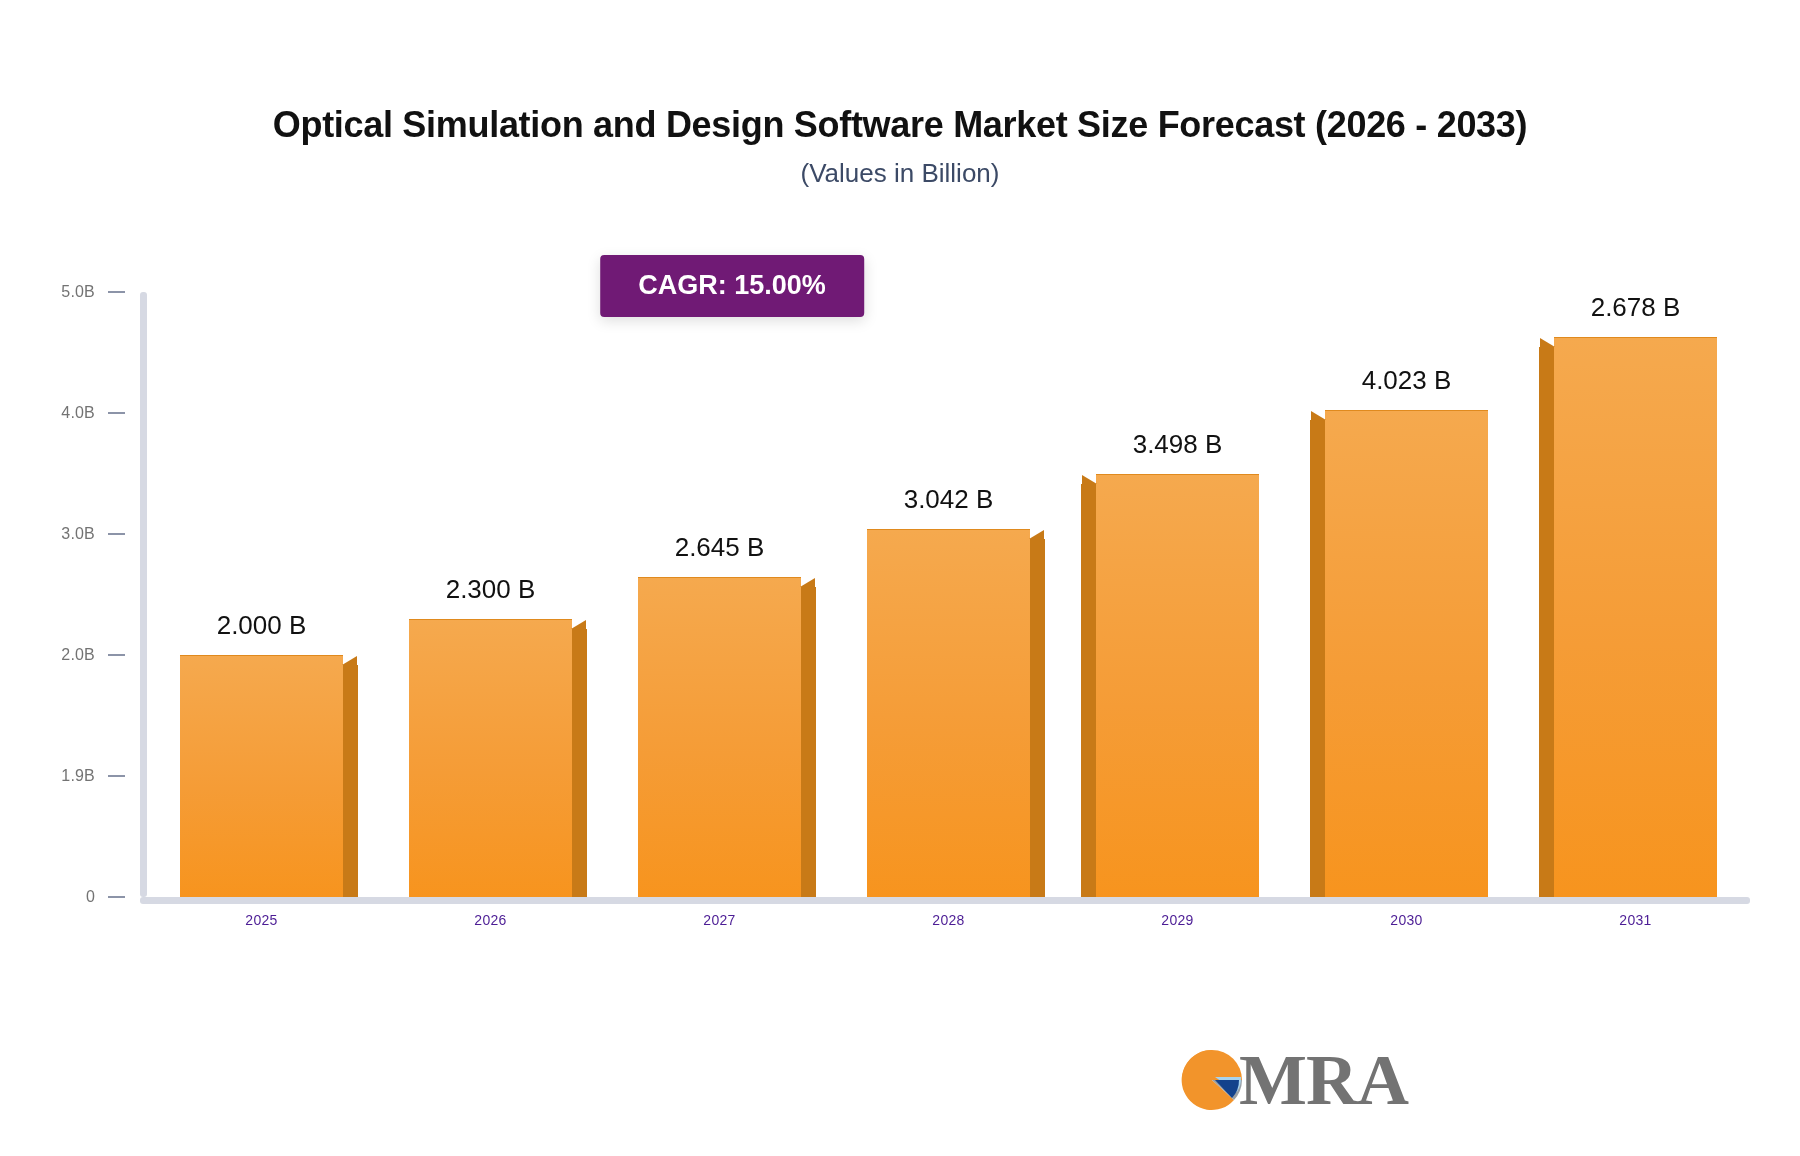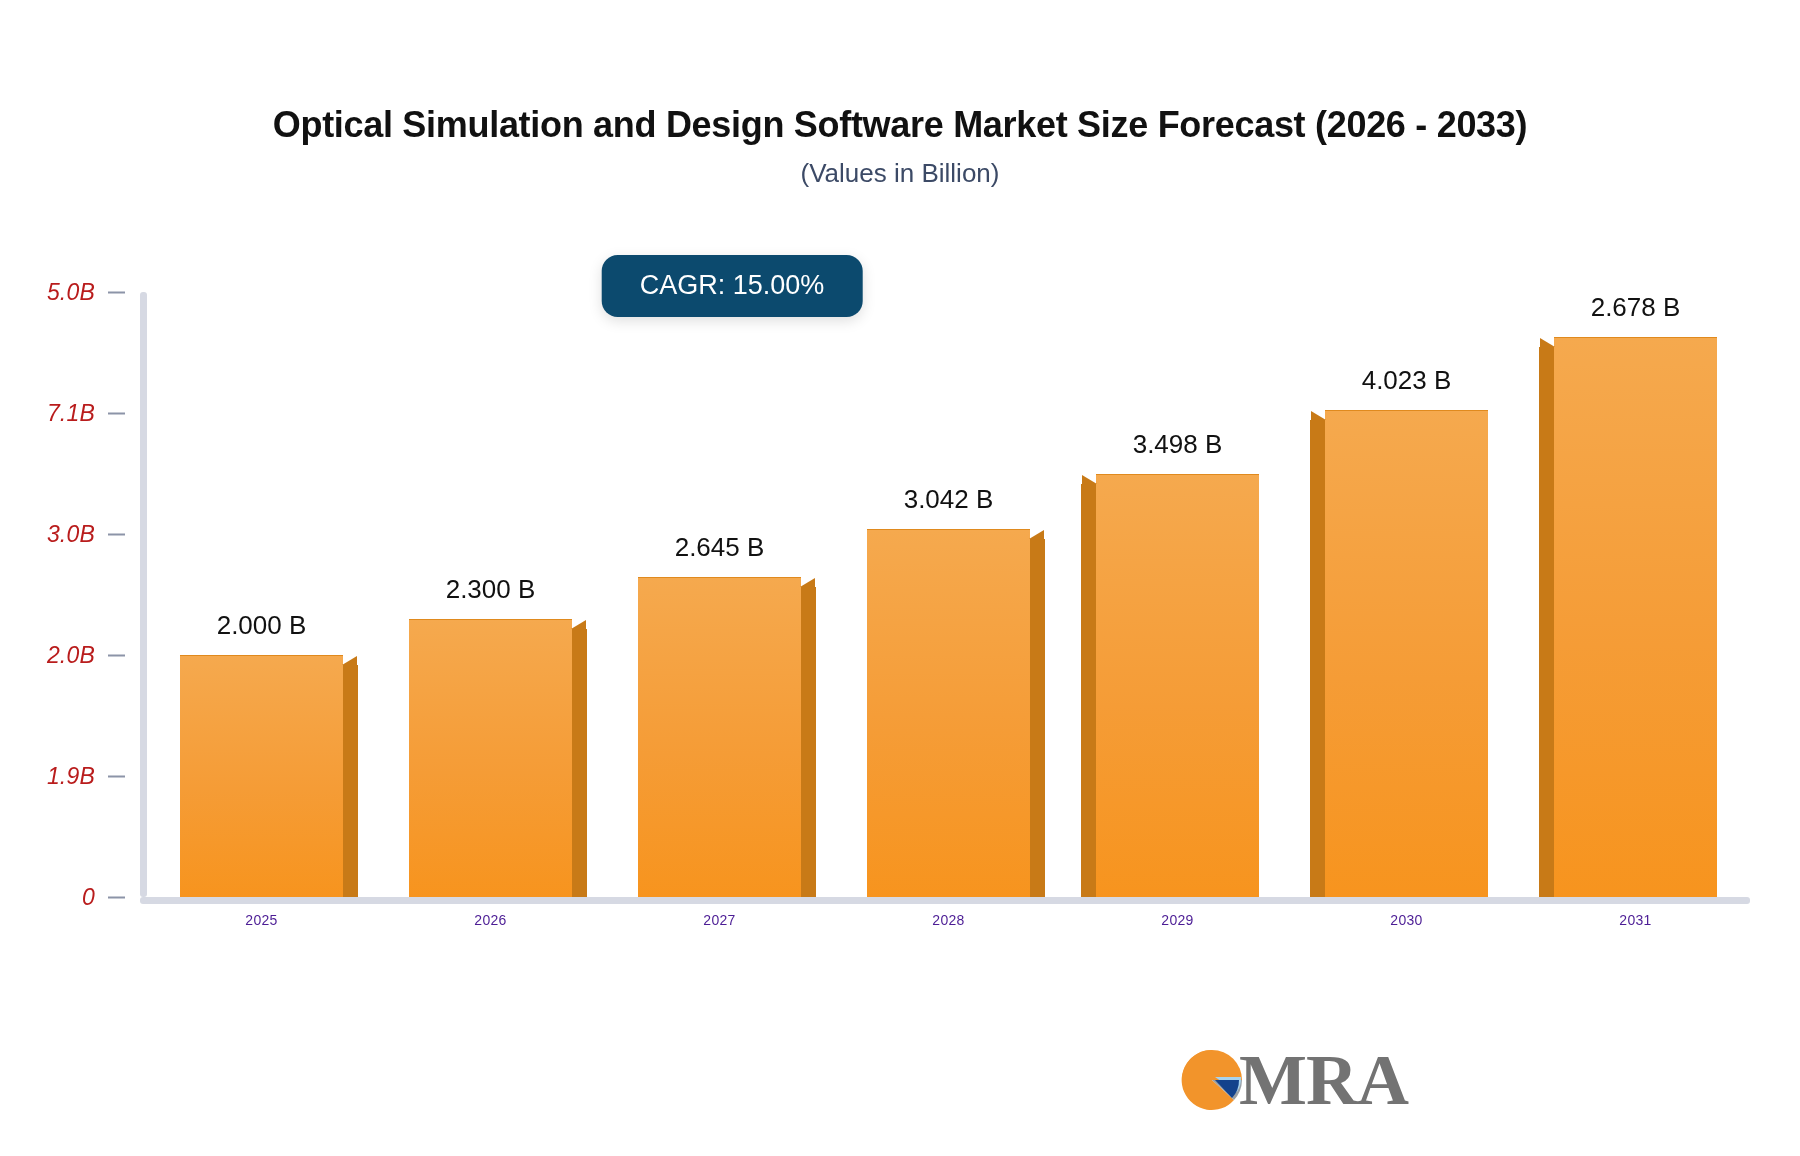--- a/index.html
+++ b/index.html
@@ -43,26 +43,26 @@
     color: #3c4a66;
     line-height: 1.15;
   }
 
   
   .cagr-badge {
     position: absolute;
     top: 255px;
     left: 50%;
     transform: translateX(-50%);
-    background: #0c4a6e;
+    background: #701a75;
     color: #ffffff;
     font-size: 27px;
-    font-weight: 400;
+    font-weight: 700;
     padding: 15px 38px 16px 38px;
-    border-radius: 16px;
+    border-radius: 4px;
     box-shadow: 0 4px 14px rgba(0,0,0,0.13);
     white-space: nowrap;
     z-index: 6;
   }
 
   
   .plot {
     position: absolute;
     left: 140px;
     top: 292px;
@@ -89,24 +89,23 @@
     position: absolute;
     right: 100%;
     transform: translateY(-50%);
     display: flex;
     align-items: center;
     justify-content: flex-end;
     width: 140px;
     padding-right: 4px;
   }
   .ytick-text {
-    font-size: 23px;
-    color: #b91c1c;
+    font-size: 16px;
+    color: #737373;
     letter-spacing: 0.2px;
-    font-style: italic;
   }
   .ytick-dash {
     display: inline-block;
     width: 17px; height: 2px;
     background: #8c94a8;
     margin-left: 13px;
     margin-right: 11px;
   }
 
   
@@ -236,21 +235,21 @@
 
   <div class="plot">
     <div class="axis-y-line"></div>
     <div class="axis-x-line"></div>
 
     <div class="ytick" style="top:0%">
       <span class="ytick-text">5.0B</span>
       <span class="ytick-dash"></span>
     </div>
     <div class="ytick" style="top:20%">
-      <span class="ytick-text">7.1B</span>
+      <span class="ytick-text">4.0B</span>
       <span class="ytick-dash"></span>
     </div>
     <div class="ytick" style="top:40%">
       <span class="ytick-text">3.0B</span>
       <span class="ytick-dash"></span>
     </div>
     <div class="ytick" style="top:60%">
       <span class="ytick-text">2.0B</span>
       <span class="ytick-dash"></span>
     </div>

